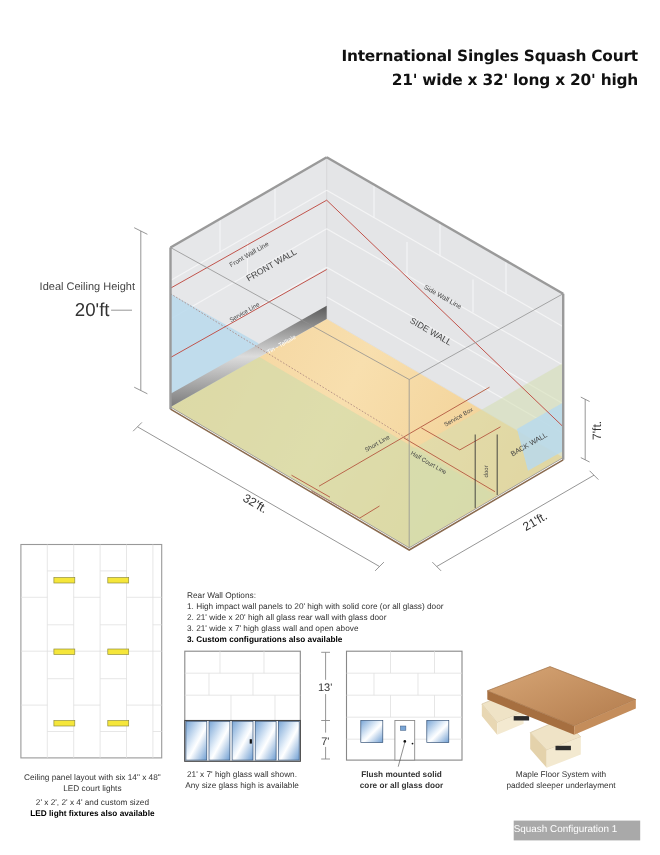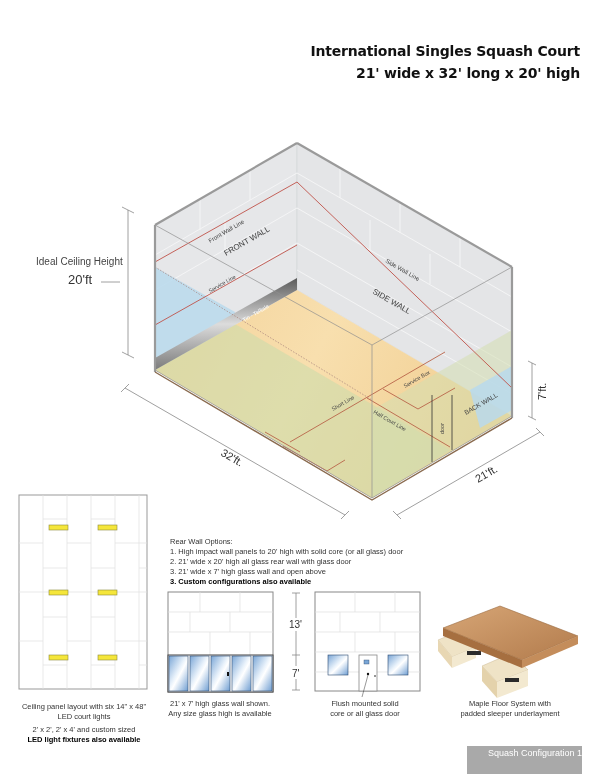--- a/index.html
+++ b/index.html
@@ -1,24 +1,24 @@
 <!DOCTYPE html>
 <html><head>
   <meta charset="utf-8">
   <style>
     html, body { margin: 0; padding: 0; background: #ffffff; }
     body { width: 600px; height: 777px; position: relative; overflow: hidden; font-family: "Liberation Sans", sans-serif; color: #222; }
     .title { position: absolute; left: 180px; top: 40px; width: 400px; text-align: right; font-family: "DejaVu Sans", sans-serif; font-weight: bold; font-size: 14px; line-height: 22px; color: #111; letter-spacing: -0.2px; }
     .ceiling-label { position: absolute; left: 36px; top: 256px; font-size: 10px; color: #444; }
-    .ceiling-value { position: absolute; left: 68px; top: 272px; font-size: 13px; color: #333; }
+    .ceiling-value { position: absolute; left: 68px; top: 272px; font-size: 17px; color: #333; }
     svg.court { position: absolute; left: 0; top: 0; }
     .caption { position: absolute; font-size: 7.5px; line-height: 10px; color: #333; text-align: center; }
     .options { position: absolute; left: 170px; top: 537px; font-size: 7.5px; line-height: 10px; color: #333; }
     .options .opt-bold { font-weight: bold; color: #000; }
-    .config-badge { position: absolute; left: 467px; top: 746px; width: 115px; height: 28px; background: #a9a9a9; color: #fff; font-size: 9px; line-height: 15px; text-align: right; }
+    .config-badge { position: absolute; left: 467px; top: 746px; width: 115px; height: 18px; background: #a9a9a9; color: #fff; font-size: 9px; line-height: 15px; text-align: left; }
   </style>
 </head>
 <body>
 
 <div class="title">
   <div>International Singles Squash Court</div>
   <div>21' wide x 32' long x 20' high</div>
 </div>
 
 <div class="ceiling-label">Ideal Ceiling Height</div>
@@ -281,21 +281,21 @@
   <div>2. 21' wide x 20' high all glass rear wall with glass door</div>
   <div>3. 21' wide x 7' high glass wall and open above</div>
   <div class="opt-bold">3. Custom configurations also available</div>
 </div>
 
 <div class="caption" style="left:160px; top:699px; width:120px;">
   <div>21' x 7' high glass wall shown.</div>
   <div>Any size glass high is available</div>
 </div>
 
-<div class="caption" style="left:310px; top:699px; width:110px;">
+<div class="caption" style="left:310px; top:699px; width:110px;font-weight:bold;">
   <div>Flush mounted solid</div>
   <div>core or all glass door</div>
 </div>
 
 <div class="caption" style="left:440px; top:699px; width:140px;">
   <div>Maple Floor System with</div>
   <div>padded sleeper underlayment</div>
 </div>
 
 <div class="config-badge">Squash Configuration 1</div>

